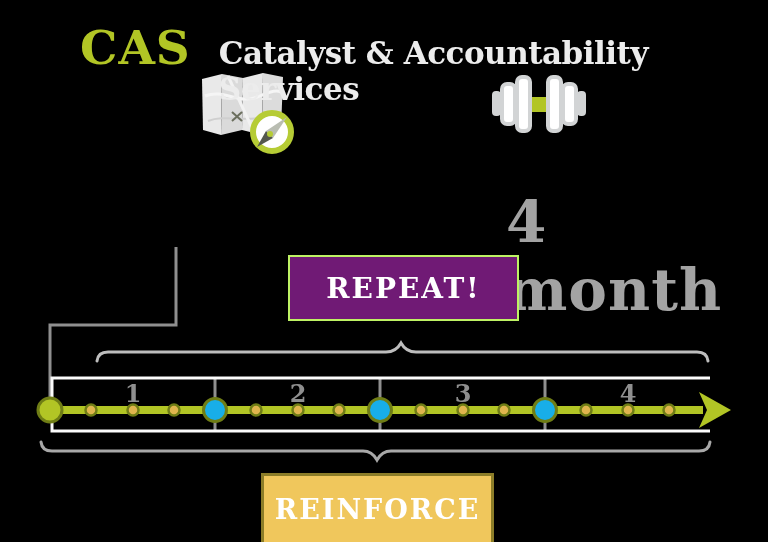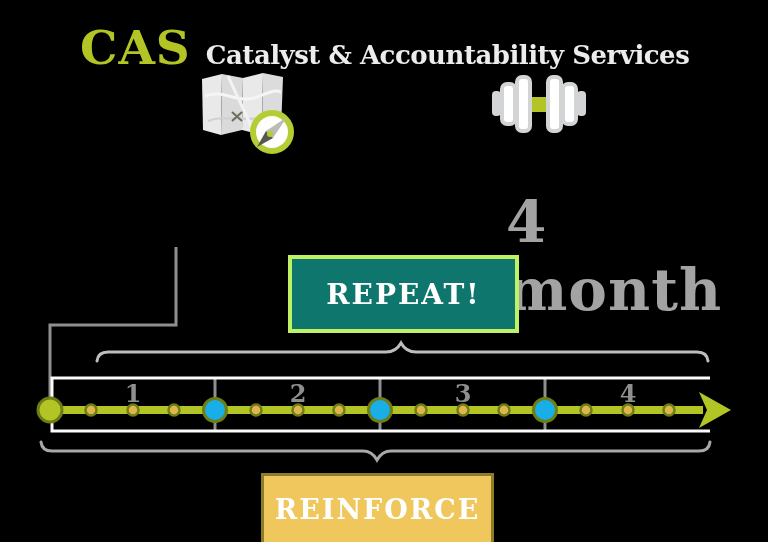--- a/index.html
+++ b/index.html
@@ -2,30 +2,30 @@
 <html><head>
 <meta charset="utf-8">
 <style>
   html,body{margin:0;padding:0;background:#000;}
   .canvas{
     position:relative;width:768px;height:542px;background:#000000;
     overflow:hidden;font-family:"DejaVu Serif","Liberation Serif",serif;
   }
   .abs{position:absolute;}
   
-  .header{left:80px;top:20px;display:flex;align-items:baseline;gap:15px;}
+  .header{left:80px;top:20px;display:flex;align-items:baseline;gap:28px;}
   .logo{font-size:47px;font-weight:bold;color:#b2c525;letter-spacing:1px;}
-  .brand{font-size:26px;font-weight:bold;color:#ececec;letter-spacing:-0.5px;}
+  .brand{font-size:31px;font-weight:bold;color:#ececec;letter-spacing:-0.5px;}
   
   .box{box-sizing:border-box;display:flex;flex-direction:column;justify-content:center;
        align-items:center;text-align:center;color:#ffffff;font-weight:bold;}
   .box-meet{left:41px;top:170px;width:273px;height:77px;background:#b2c525;
        border:3px solid #77861b;font-size:22px;line-height:1.3;letter-spacing:1px;}
-  .box-repeat{left:288px;top:255px;width:231px;height:78px;background:#0f766e;
-       border:4px solid #bef264;font-size:28px;letter-spacing:2px;}
+  .box-repeat{left:288px;top:255px;width:231px;height:66px;background:#701a75;
+       border:2px solid #bef264;font-size:28px;letter-spacing:2px;}
   .box-reinforce{left:261px;top:465px;width:233px;height:72px;background:#f0c75c;
        border:3px solid #8c7d28;font-size:27px;letter-spacing:2px;margin-top:8px;}
   .duration{left:506px;top:188px;font-size:58px;font-weight:bold;color:#a3a3a3;letter-spacing:1px;}
   .month-num{width:44px;text-align:center;font-size:24px;font-weight:bold;color:#8f8f8f;}
   svg{position:absolute;left:0;top:0;}
 </style>
 </head>
 <body>
 
 <div class="canvas">

